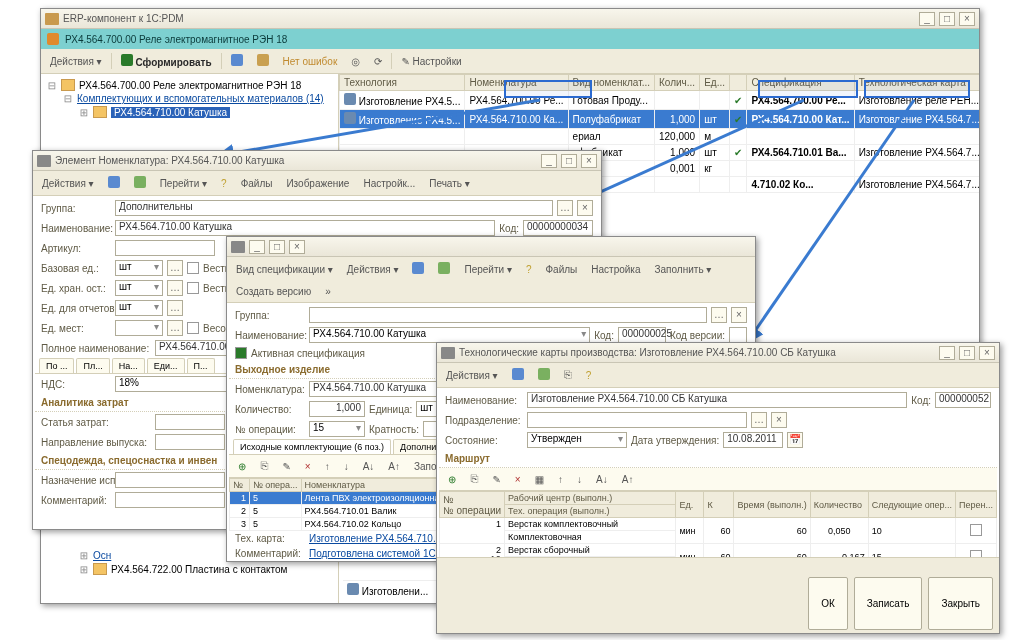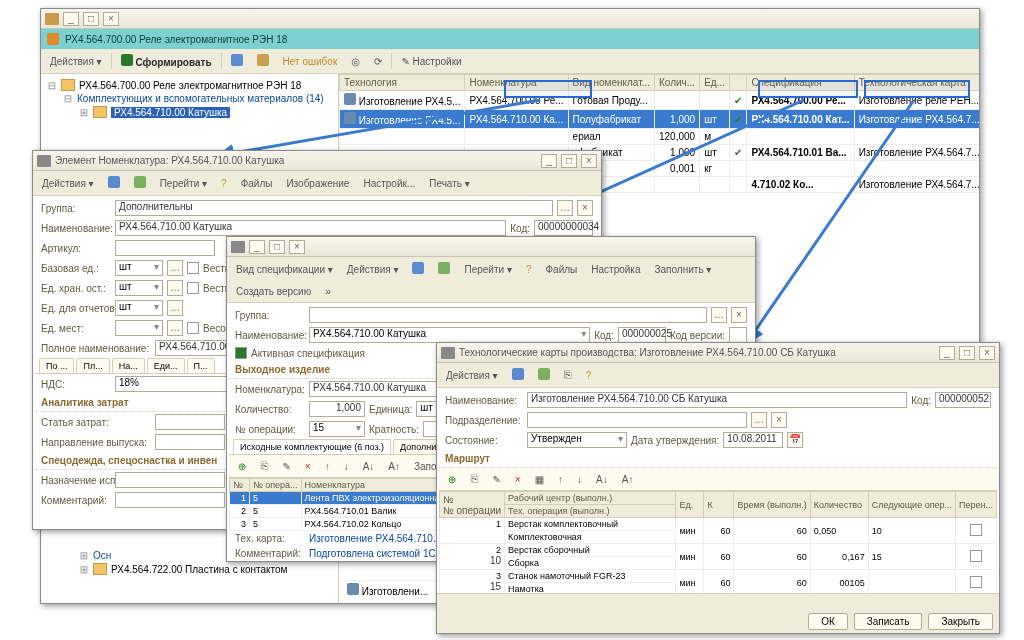--- a/index.html
+++ b/index.html
@@ -17,43 +17,44 @@
   .row { display: flex; align-items: center; padding: 2px 6px; gap: 4px; }
   .lbl { color: #5f5a45; white-space: nowrap; }
   .inp { border: 1px solid #b0ac98; background: #fff; height: 16px; padding: 0 3px; color: #333; }
   .sel { border: 1px solid #b0ac98; height: 16px; padding: 0 16px 0 3px; background: #fff; position: relative; }
   .sel::after { content: '▾'; position: absolute; right: 3px; top: 0; color: #888; }
   .btn3 { width: 16px; height: 16px; border: 1px solid #b0ac98; background: #fdfbef; text-align: center; line-height: 14px; color: #666; }
   table { border-collapse: collapse; width: 100%; }
   th { background: #f0ecdc; border: 1px solid #d4cfb8; padding: 2px 4px; font-weight: normal; color: #5f5a45; text-align: left; white-space: nowrap; overflow: hidden; }
   td { border: 1px solid #eee; padding: 2px 4px; white-space: nowrap; overflow: hidden; }
   .trsel td { background: #3a7bd0; color: #fff; }
-  .link { color: #0a4aa0; }
+  .link { color: #0a4aa0; text-decoration: underline; }
   .tree { padding: 4px 6px; }
   .tree-row { display: flex; align-items: center; gap: 4px; padding: 1px 0; }
   .tree .fold { width: 14px; height: 12px; background: #f4c464; border: 1px solid #c99a4e; }
   .tree .exp { width: 10px; text-align: center; color: #888; }
   .treesel { background: #2a62b8; color: #fff; padding: 0 3px; }
   .ghead { color: #8a6b2e; font-weight: bold; padding: 3px 6px; border-bottom: 1px dotted #d4cfb8; }
   .highlight { position: absolute; border: 2px solid #2a6ad0; background: rgba(74,130,220,.08); pointer-events: none; }
   .arrow { position: absolute; pointer-events: none; }
   .cb { width: 12px; height: 12px; border: 1px solid #999; display: inline-block; }
   .ftr { background: #f0ecdc; border-top: 1px solid #d4cfb8; padding: 3px 6px; display: flex; justify-content: flex-end; gap: 6px; }
-  .pbtn { border: 1px solid #b0ac98; background: #fdfbef; padding: 2px 12px; border-radius: 2px; margin-top: 16px; }
+  .pbtn { border: 1px solid #b0ac98; background: #fdfbef; padding: 20px 12px; border-radius: 2px; margin-top: 16px; }
   .tabs { display: flex; border-bottom: 1px solid #d4cfb8; padding: 0 4px; gap: 2px; }
   .tab { padding: 2px 6px; border: 1px solid #d4cfb8; border-bottom: none; background: #fdfbef; font-size: 9px; border-radius: 2px 2px 0 0; }
   .small-table th, .small-table td { font-size: 9px; padding: 1px 3px; }
   .ico-sq { width: 12px; height: 12px; display: inline-block; border-radius: 2px; }
 </style>
 </head>
 <body>
 
 <div class="win" style="left:40px; top:8px; width:940px; height:596px;">
   <div class="title">
     <span class="ico"></span>
+    <span class="t">ERP-компонент к 1C:PDM</span>
     <span class="wctl">_</span>
     <span class="wctl">□</span>
     <span class="wctl">×</span>
   </div>
   <div class="doc">
     <span class="ico-sq" style="background:#e08a2e;margin-right:6px"></span>
     <span>РХ4.564.700.00 Реле электромагнитное РЭН 18</span>
   </div>
   <div class="tbar">
     <span class="tbtn"><span>Действия</span> ▾</span>
@@ -221,21 +222,21 @@
     <div class="row">
         <span class="lbl" style="width:70px">Группа:</span>
         <span class="inp" style="flex:1">Дополнительны</span>
         <span class="btn3">…</span>
         <span class="btn3">×</span>
       </div>
     <div class="row">
         <span class="lbl" style="width:70px">Наименование:</span>
         <span class="inp" style="flex:1">РХ4.564.710.00 Катушка</span>
         <span class="lbl">Код:</span>
-        <span class="inp" style="width:59px">00000000034</span>
+        <span class="inp" style="width:70px">00000000034</span>
       </div>
     <div class="row">
         <span class="lbl" style="width:70px">Артикул:</span>
         <span class="inp" style="width:100px"></span>
       </div>
     <div class="row">
         <span class="lbl" style="width:70px">Базовая ед.:</span>
         <span class="sel" style="width:48px">шт</span>
         <span class="btn3">…</span>
         <span class="cb"></span>
@@ -469,21 +470,21 @@
             <th>Тех. операция (выполн.)</th>
           </tr>
       </tbody>
         <tbody id="tk-rows">
           <tr>
             <td rowspan="2" style="text-align:right;vertical-align:top">1<br><span style="color:#fff">5</span></td>
             <td>Верстак комплектовочный</td>
             <td rowspan="2">мин</td>
             <td rowspan="2" style="text-align:right">60</td>
             <td rowspan="2" style="text-align:right">60</td>
-            <td rowspan="2" style="text-align:left">0,050</td>
+            <td rowspan="2" style="text-align:center">0,050</td>
             <td rowspan="2">10</td>
             <td rowspan="2" style="text-align:center"><span class="cb"></span></td>
           </tr>
           <tr>
             <td>Комплектовочная</td>
           </tr>
           <tr>
             <td rowspan="2" style="text-align:right;vertical-align:top">2<br><span style="color:#333">10</span></td>
             <td>Верстак сборочный</td>
             <td rowspan="2">мин</td>

